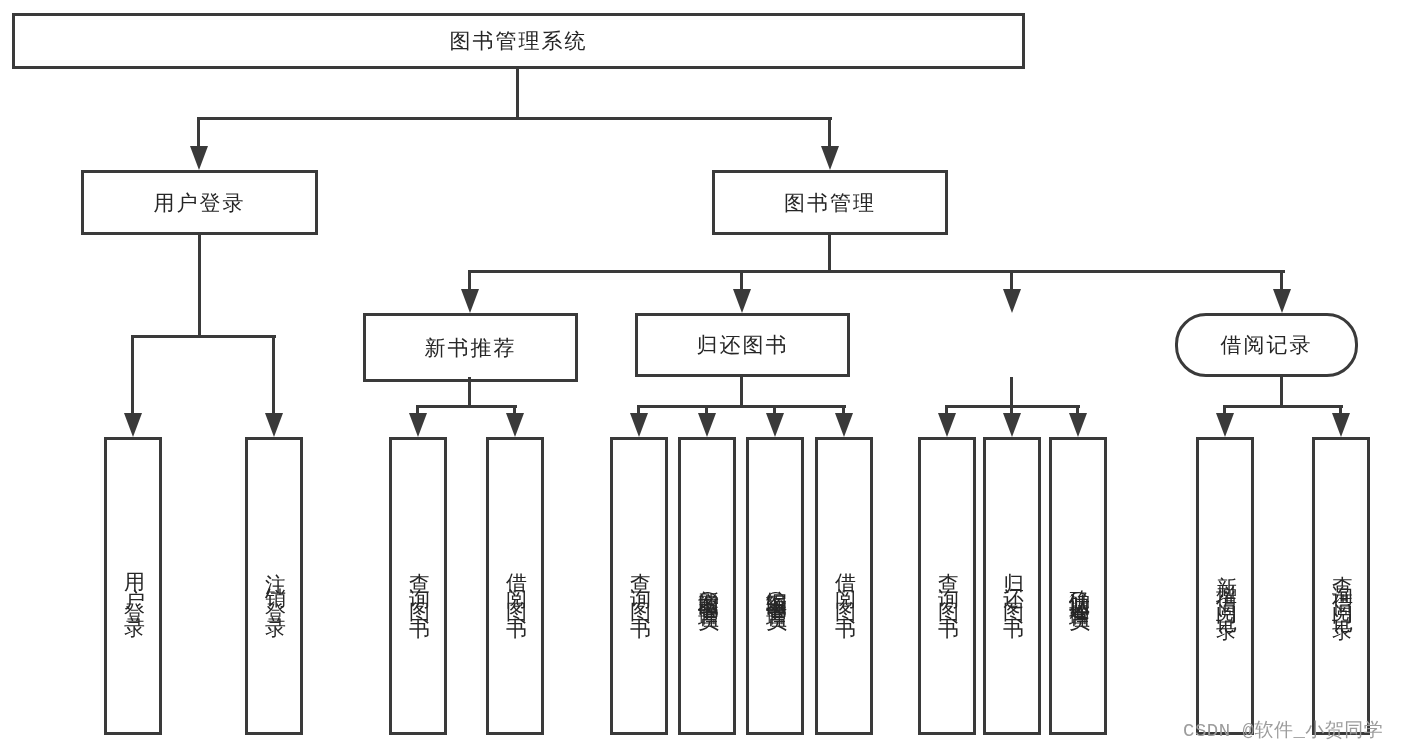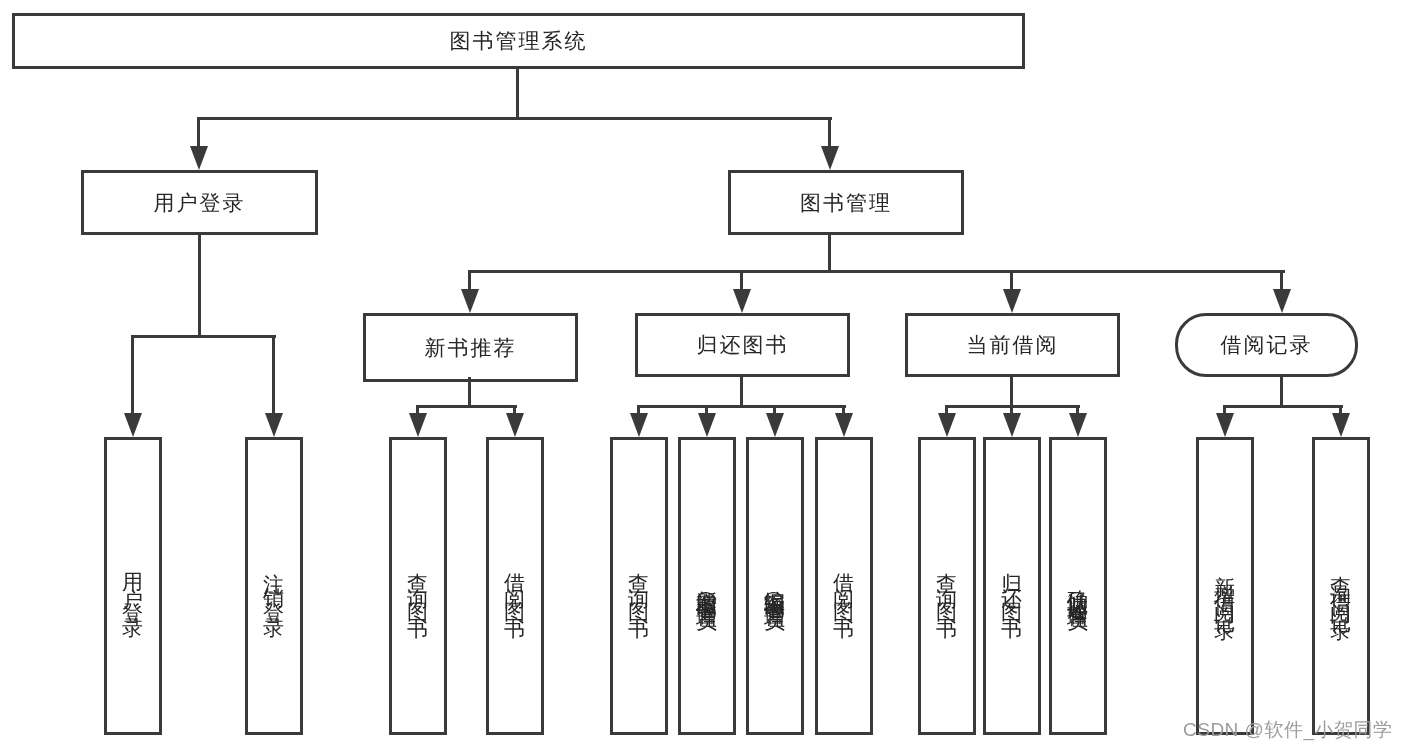--- a/index.html
+++ b/index.html
@@ -1,18 +1,18 @@
 <!DOCTYPE html>
 <html><head>
 <meta charset="utf-8">
 <style>
   html,body { margin:0; padding:0; background:#ffffff; }
   .canvas {
     position:relative; width:1405px; height:747px; background:#ffffff;
-    font-family:Liberation Sans, sans-serif; overflow:hidden;
+    font-family:Liberation Mono, monospace; overflow:hidden;
   }
   .box {
     position:absolute; box-sizing:border-box; background:#ffffff;
     border:3px solid #3a3a3a; display:flex; align-items:center; justify-content:center;
     font-size:21px; color:#262626; letter-spacing:2px; white-space:nowrap;
   }
   .vbox {
     position:absolute; box-sizing:border-box; background:#ffffff;
     border:3px solid #3a3a3a; width:58px; height:298px; top:437px;
     display:flex; align-items:center; justify-content:center;
@@ -42,32 +42,29 @@
 
 <div class="canvas">
 
   <div class="box" style="left:12px; top:13px; width:1013px; height:56px;">
     <span>图书管理系统</span>
   </div>
 
   <div class="box" style="left:81px; top:170px; width:237px; height:65px;">
     <span>用户登录</span>
   </div>
-  <div class="box" style="left:712px; top:170px; width:236px; height:65px;margin-left:16px;">
+  <div class="box" style="left:712px; top:170px; width:236px; height:65px;">
     <span>图书管理</span>
   </div>
 
   <div class="box" style="left:363px; top:313px; width:215px; height:69px;">
     <span>新书推荐</span>
   </div>
   <div class="box" style="left:635px; top:313px; width:215px; height:64px;">
     <span>归还图书</span>
-  </div>
-  <div class="box" style="left:905px; top:313px; width:215px; height:64px;">
-    <span>当前借阅</span>
   </div>
   <div class="box" style="left:1175px; top:313px; width:183px; height:64px;border-radius:31px;">
     <span>借阅记录</span>
   </div>
 
   <div class="vbox" style="left:104px;">
     <span class="vtext ls4">用户登录</span>
   </div>
   <div class="vbox" style="left:245px;">
     <span class="vtext ls4">注销登录</span>

